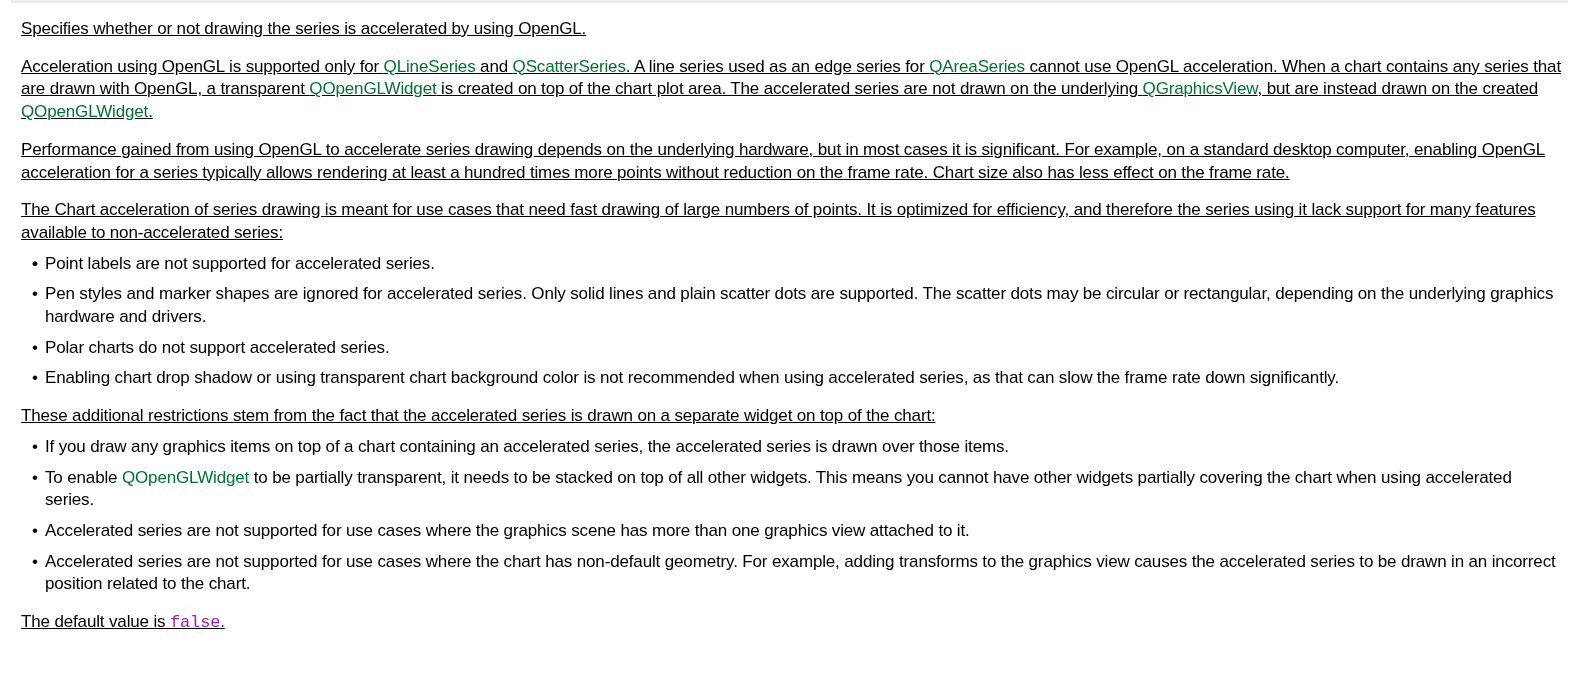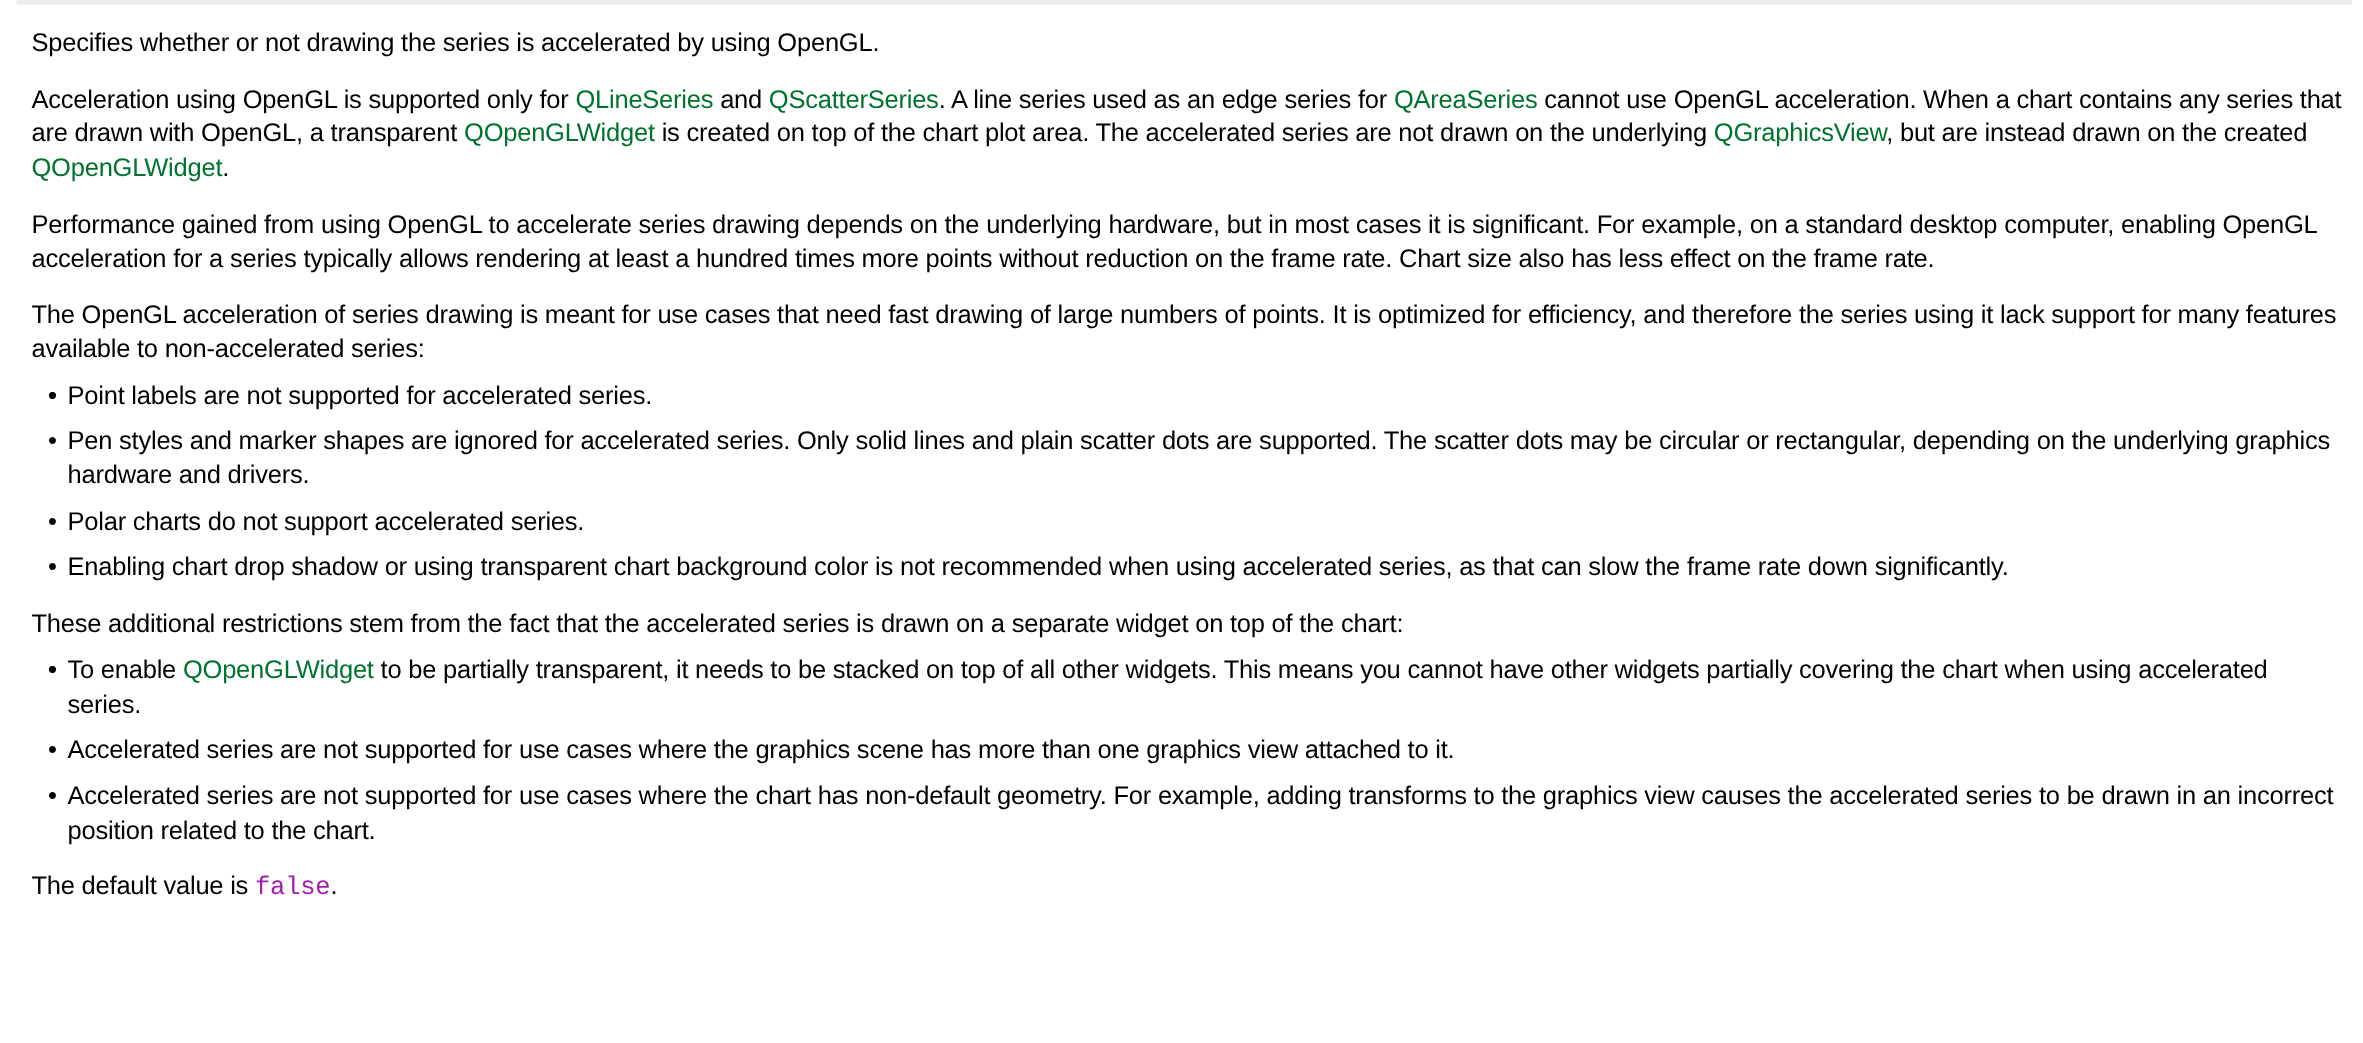--- a/index.html
+++ b/index.html
@@ -27,20 +27,21 @@
     .content {
       position: absolute;
       left: 21px;
       top: 18px;
       width: 1540px;
       line-height: 22.7px;
     }
     p {
       margin: 0 0 15px 0;
       letter-spacing: -0.15px;
+      text-decoration: underline;
     }
     a {
       color: #00732f;
       text-decoration: none;
       margin-top: 20px;
     }
     ul {
       list-style: none;
       margin: 0 0 15px 0;
       padding: 0;
@@ -69,34 +70,34 @@
 <div class="header-bar"></div>
 
 <div class="content">
 
   <p>Specifies whether or not drawing the series is accelerated by using OpenGL.</p>
 
   <p><span>Acceleration using OpenGL is supported only for </span><a href="#">QLineSeries</a><span> and </span><a href="#">QScatterSeries</a><span>. A line series used as an edge series for </span><a href="#">QAreaSeries</a><span> cannot use OpenGL acceleration. When a chart contains any series that are drawn with OpenGL, a transparent </span><a href="#">QOpenGLWidget</a><span> is created on top of the chart plot area. The accelerated series are not drawn on the underlying </span><a href="#">QGraphicsView</a><span>, but are instead drawn on the created </span><a href="#">QOpenGLWidget</a><span>.</span></p>
 
   <p>Performance gained from using OpenGL to accelerate series drawing depends on the underlying hardware, but in most cases it is significant. For example, on a standard desktop computer, enabling OpenGL acceleration for a series typically allows rendering at least a hundred times more points without reduction on the frame rate. Chart size also has less effect on the frame rate.</p>
 
-  <p style="margin-bottom:8px;">The OpenGL acceleration of series drawing is meant for use cases that need fast drawing of large numbers of points. It is optimized for efficiency, and therefore the series using it lack support for many features available to non-accelerated series:</p>
+  <p style="margin-bottom:8px;">The Chart acceleration of series drawing is meant for use cases that need fast drawing of large numbers of points. It is optimized for efficiency, and therefore the series using it lack support for many features available to non-accelerated series:</p>
 
   <ul>
     <li><span class="bullet">•</span></li>
     <li><span class="bullet">•</span><span>Point labels are not supported for accelerated series.</span></li>
     <li><span class="bullet">•</span><span>Pen styles and marker shapes are ignored for accelerated series. Only solid lines and plain scatter dots are supported. The scatter dots may be circular or rectangular, depending on the underlying graphics hardware and drivers.</span></li>
     <li><span class="bullet">•</span><span>Polar charts do not support accelerated series.</span></li>
     <li><span class="bullet">•</span><span>Enabling chart drop shadow or using transparent chart background color is not recommended when using accelerated series, as that can slow the frame rate down significantly.</span></li>
   </ul>
 
   <p style="margin-bottom:8px;">These additional restrictions stem from the fact that the accelerated series is drawn on a separate widget on top of the chart:</p>
 
   <ul>
-    <li><span class="bullet">•</span></li>
+    <li><span class="bullet">•</span><span>If you draw any graphics items on top of a chart containing an accelerated series, the accelerated series is drawn over those items.</span></li>
     <li><span class="bullet">•</span><span>To enable </span><a href="#">QOpenGLWidget</a><span> to be partially transparent, it needs to be stacked on top of all other widgets. This means you cannot have other widgets partially covering the chart when using accelerated series.</span></li>
     <li><span class="bullet">•</span><span>Accelerated series are not supported for use cases where the graphics scene has more than one graphics view attached to it.</span></li>
     <li><span class="bullet">•</span><span>Accelerated series are not supported for use cases where the chart has non-default geometry. For example, adding transforms to the graphics view causes the accelerated series to be drawn in an incorrect position related to the chart.</span></li>
   </ul>
 
   <p><span>The default value is </span><code>false</code><span>.</span></p>
 
 </div>
 
 </body></html>

